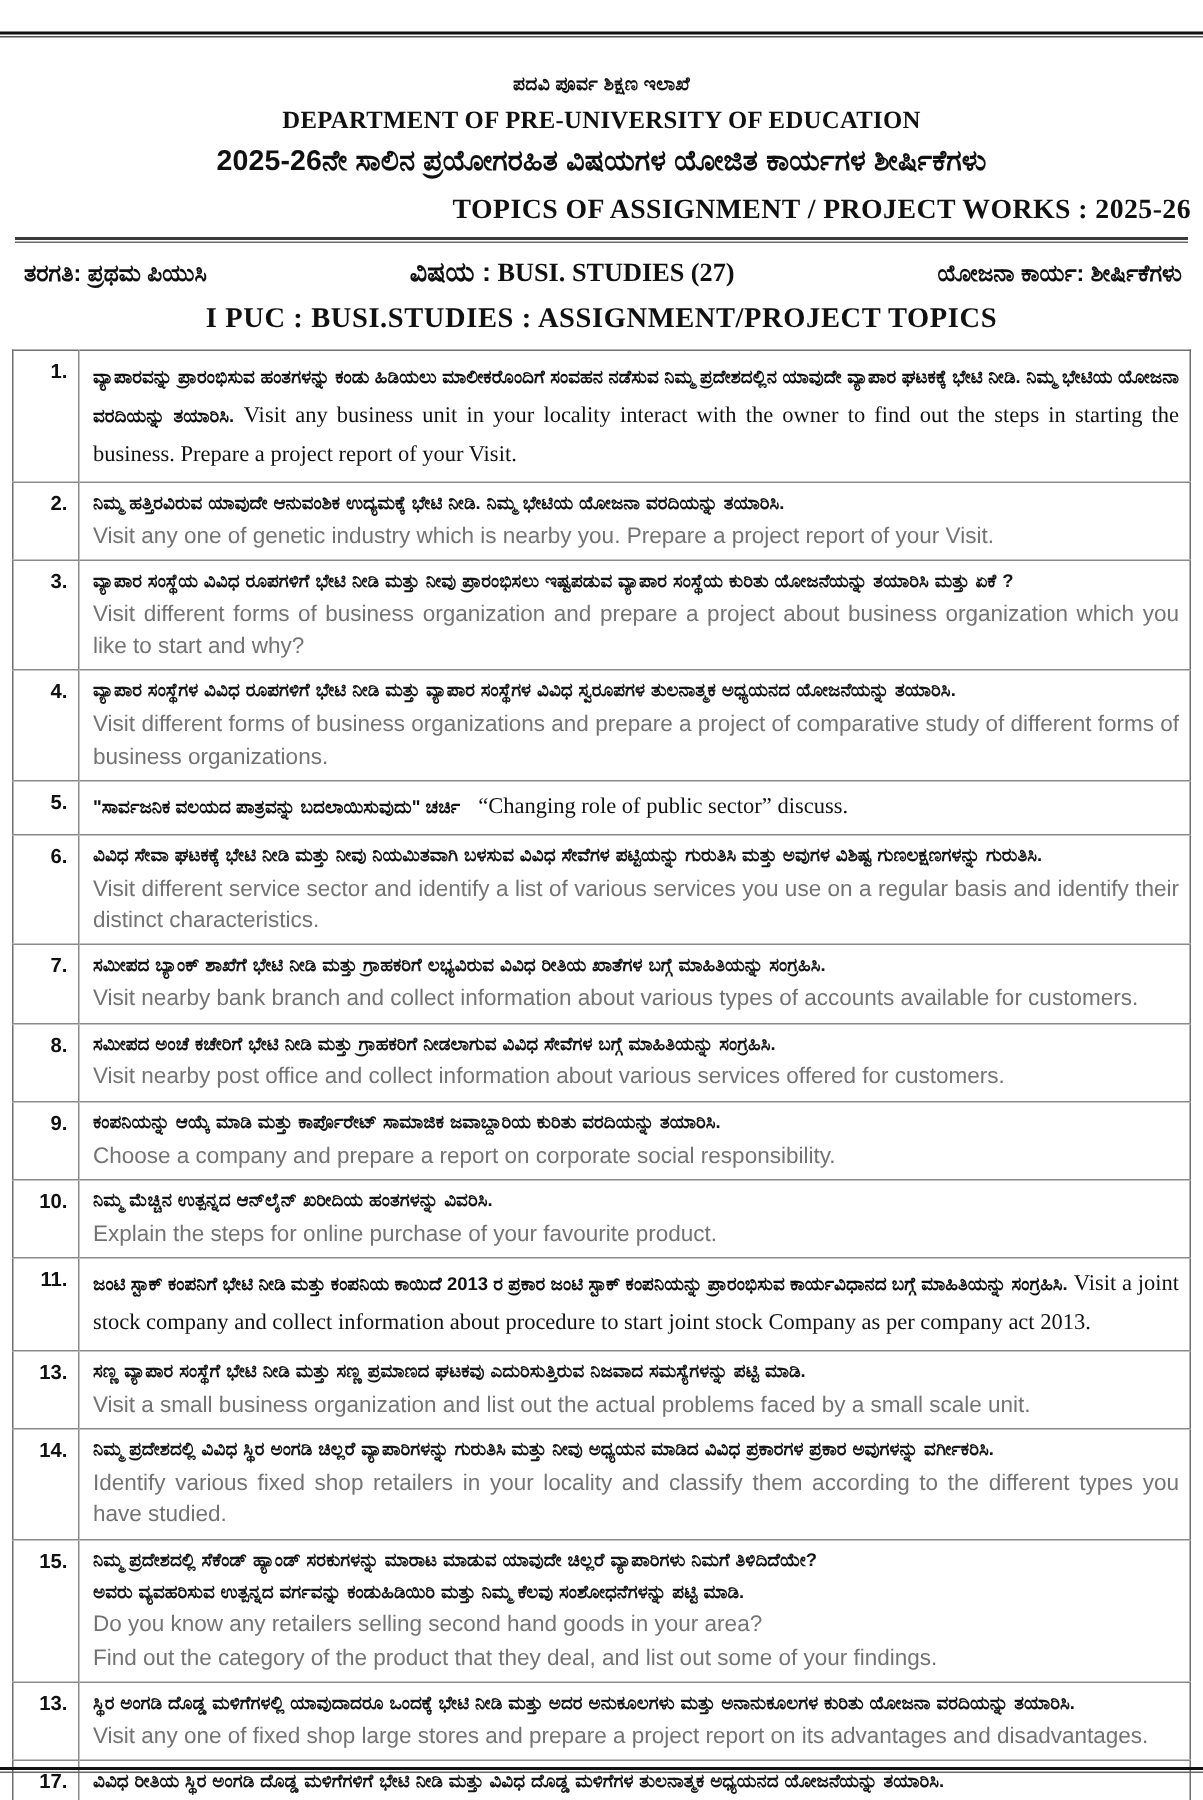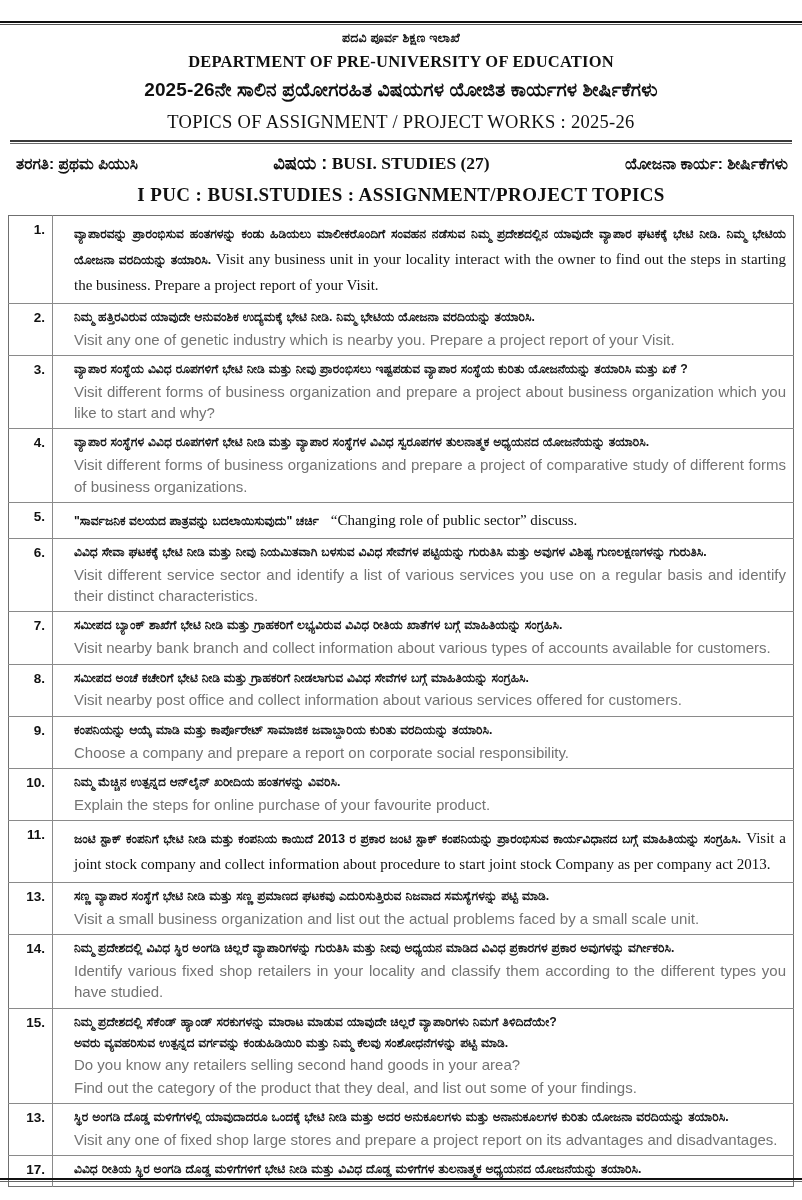--- a/index.html
+++ b/index.html
@@ -52,20 +52,21 @@
     left: 0;
     right: 0;
     top: 30px;
     padding: 0 8px;
     box-sizing: border-box;
   }
 
   
   .masthead {
     text-align: center;
+    margin-top: 18px;
   }
   .dept-kn {
     font-family: "Liberation Sans", "DejaVu Sans", sans-serif;
     font-size: 12.5px;
     font-weight: 700;
     letter-spacing: 0.2px;
     line-height: 1.35;
     margin: 0 0 4px 0;
   }
   .dept-en {
@@ -78,24 +79,25 @@
   .year-kn {
     font-family: "Liberation Sans", "DejaVu Sans", sans-serif;
     font-size: 19px;
     font-weight: 700;
     letter-spacing: 0.1px;
     line-height: 1.35;
     margin: 0 0 7px 0;
   }
   .topics-en {
     font-size: 18.5px;
-    font-weight: 400;
+    font-weight: 700;
     letter-spacing: 0.3px;
     line-height: 1.3;
     margin: 0 0 6px 0;
+    text-align: right;
   }
 
   .divider-double {
     height: 4px;
     margin: 6px 2px 0 2px;
     border-top: 2px solid #3a3a3a;
     border-bottom: 1px solid #6b6b6b;
     box-sizing: border-box;
   }
 
@@ -155,21 +157,21 @@
     padding-right: 7px;
     padding-left: 2px;
     border-right: 1px solid #8a8a8a;
     font-size: 13.5px;
     font-weight: 700;
     font-family: "Liberation Sans", "DejaVu Sans", sans-serif;
     line-height: 1.55;
     white-space: nowrap;
   }
   td.body-cell {
-    padding-left: 21px;
+    padding-left: 9px;
     padding-right: 7px;
     margin-left: 40px;
   }
 
   .kn-line {
     font-family: "Liberation Sans", "DejaVu Sans", sans-serif;
     font-size: 12.3px;
     font-weight: 700;
     line-height: 1.62;
     margin: 0 0 1px 0;

